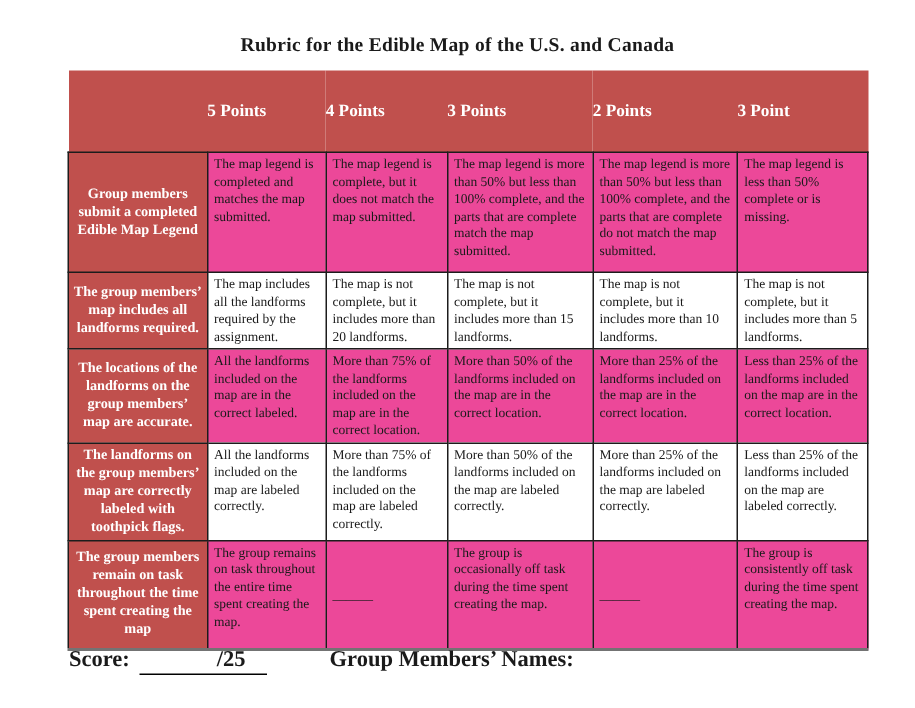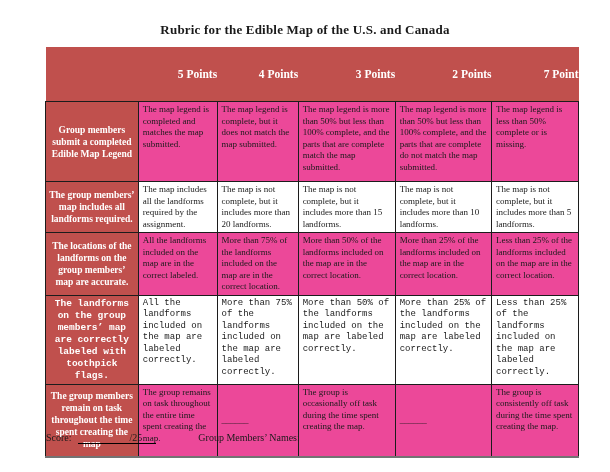--- a/index.html
+++ b/index.html
@@ -18,42 +18,42 @@
     border-collapse: collapse; table-layout: fixed;
   }
   col.c-label { width: 17.4%; }
   col.c-5 { width: 14.8%; }
   col.c-4 { width: 15.2%; }
   col.c-3 { width: 18.2%; }
   col.c-2 { width: 18.1%; }
   col.c-1 { width: 16.3%; }
   thead th {
     background: #c0504d; color: #ffffff; font-weight: bold;
-    font-size: 11.5px; text-align: right; border: 0;
+    font-size: 11.5px; text-align: left; border: 0;
     height: 54px; vertical-align: middle; padding: 0;
   }
   thead tr { border-bottom: 1px solid #1c1c1c; }
   tbody th, tbody td { border: 1px solid #1c1c1c; }
   tbody th.crit {
     background: #c0504d; color: #ffffff; font-weight: bold;
     font-size: 9.5px; line-height: 12px; text-align: center;
     vertical-align: middle; padding: 2px 3px;
   }
   tbody td {
     background: #ffffff; font-size: 9px; line-height: 11.5px;
     vertical-align: top; text-align: left; padding: 2px 4px 2px 4px;
   }
   tr.shaded td { background: #ec4899; }
   td.blank { text-align: left; vertical-align: middle; }
   tbody tr.last { border-bottom: 2px solid #737373; border-radius: 11px; }
   .r1 { height: 80px; } .r2 { height: 47px; } .r3 { height: 58px; }
-  .r4 { height: 65px; font-family: Liberation Mono, monospace; } .r5 { height: 73px; }
+  .r4 { height: 65px; } .r5 { height: 73px; }
   .footer {
     position: absolute; top: 432px; left: 46px; width: 540px;
-    font-weight: normal; font-size: 10px; white-space: nowrap;
+    font-weight: bold; font-size: 15px; white-space: nowrap;
   }
   .score-line {
     display: inline-block; border-bottom: 1.5px solid #000;
     margin-left: 6px; padding-right: 14px;
   }
   .score-gap { display: inline-block; width: 52px; }
   .names-label { margin-left: 42px; }
 </style>
 </head>
 <body>
@@ -69,21 +69,21 @@
       <col class="c-2">
       <col class="c-1">
   </colgroup>
   <thead>
     <tr>
       <th></th>
       <th>5 Points</th>
       <th>4 Points</th>
       <th>3 Points</th>
       <th>2 Points</th>
-      <th>7 Point</th>
+      <th>3 Point</th>
     </tr>
   </thead>
   <tbody>
     <tr class="shaded r1">
       <th class="crit">Group members submit a completed Edible Map Legend</th>
       <td>The map legend is completed and matches the map submitted.</td>
       <td>The map legend is complete, but it does not match the map submitted.</td>
       <td>The map legend is more than 50% but less than 100% complete, and the parts that are complete match the map submitted.</td>
       <td>The map legend is more than 50% but less than 100% complete, and the parts that are complete do not match the map submitted.</td>
       <td>The map legend is less than 50% complete or is missing.</td>

